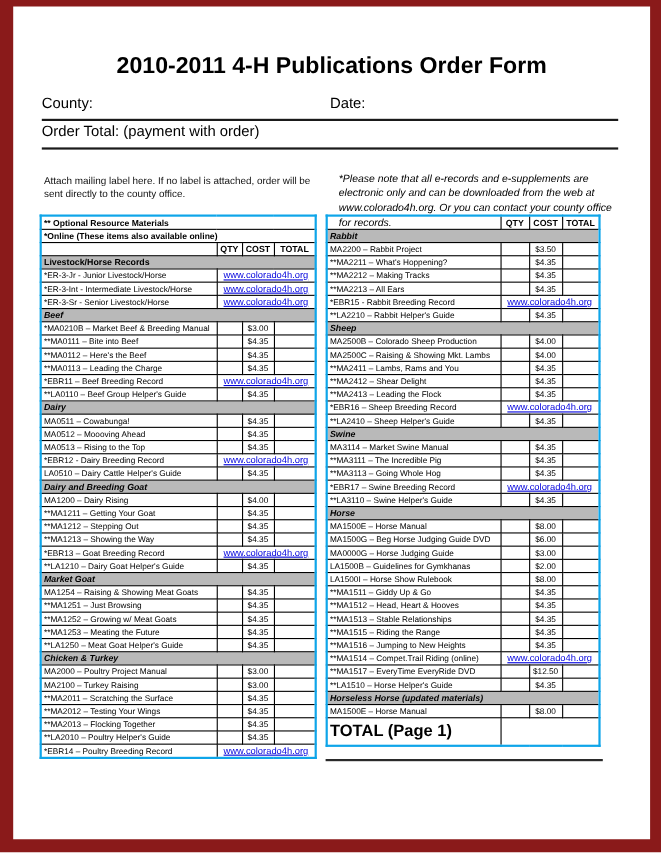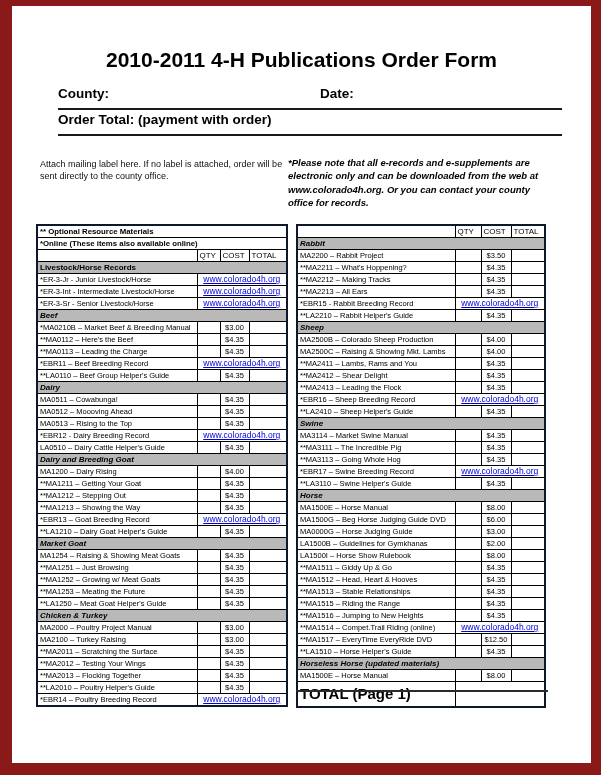--- a/index.html
+++ b/index.html
@@ -22,53 +22,52 @@
   }
   .title{
     position:absolute;top:42px;left:0;width:100%;
     margin:0;text-align:center;
     font-size:21px;font-weight:bold;letter-spacing:0px;
   }
   .fields{position:absolute;top:78px;left:26px;width:524px;}
   .field-row{
     position:relative;height:22px;
     border-bottom:2px solid #1a1a1a;
-    font-size:13.5px;font-weight:bold;
-    padding-top:2px;box-sizing:content-box;margin-left:20px;
+    font-size:13.5px;font-weight:normal;
+    padding-top:2px;box-sizing:content-box;
   }
   .field-row .date{position:absolute;left:262px;top:2px;}
   .attach{
     position:absolute;top:152px;left:28px;width:252px;
     margin:0;font-size:9px;line-height:1.35;color:#111;
   }
   .enote{
-    position:absolute;top:150px;left:276px;width:258px;
+    position:absolute;top:150px;left:296px;width:258px;
     margin:0;font-size:9.5px;line-height:1.4;
-    font-weight:bold;font-style:italic;
+    font-weight:normal;font-style:italic;
   }
   table.otable{
     position:absolute;top:189px;
     border-collapse:collapse;table-layout:fixed;
-    border:2px solid #0f172a;
-    margin-top:29px;
+    border:2px solid #0ea5e9;
   }
   table.otable.left{left:24px;width:252px;}
   table.otable.right{left:284px;width:250px;}
   .otable td{
     border:1px solid #000;
     height:11px;
     font-size:7.5px;
     line-height:10px;
     padding:0 2px;
     white-space:nowrap;
     overflow:hidden;
     vertical-align:middle;
   }
   .otable td.toprow{font-weight:bold;font-size:7.8px;}
-  .otable td.colhead{font-weight:normal;font-size:8px;}
+  .otable td.colhead{font-weight:bold;font-size:8px;text-align:center;}
   .otable tr.section td{
     background:var(--graybg);
     font-weight:bold;font-size:8px;
   }
   .otable tr.section.it td{font-style:italic;}
   .otable td.cost{text-align:center;}
   .otable td.linkcell{text-align:center;}
   .otable td.linkcell a{
     color:var(--link);
     text-decoration:underline;
@@ -141,20 +140,26 @@
         <tr class="section it">
           <td colspan="4">Beef</td>
         </tr>
         <tr>
           <td>*MA0210B – Market Beef &amp; Breeding Manual</td>
           <td></td>
           <td class="cost">$3.00</td>
           <td></td>
         </tr>
         <tr>
+          <td>**MA0111 – Bite into Beef</td>
+          <td></td>
+          <td class="cost">$4.35</td>
+          <td></td>
+        </tr>
+        <tr>
           <td>**MA0112 – Here's the Beef</td>
           <td></td>
           <td class="cost">$4.35</td>
           <td></td>
         </tr>
         <tr>
           <td>**MA0113 – Leading the Charge</td>
           <td></td>
           <td class="cost">$4.35</td>
           <td></td>

